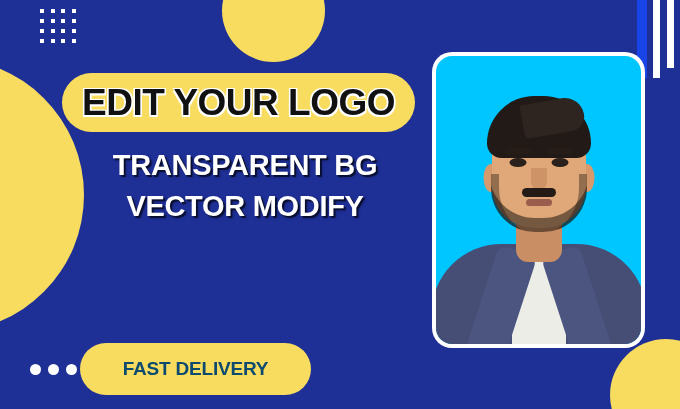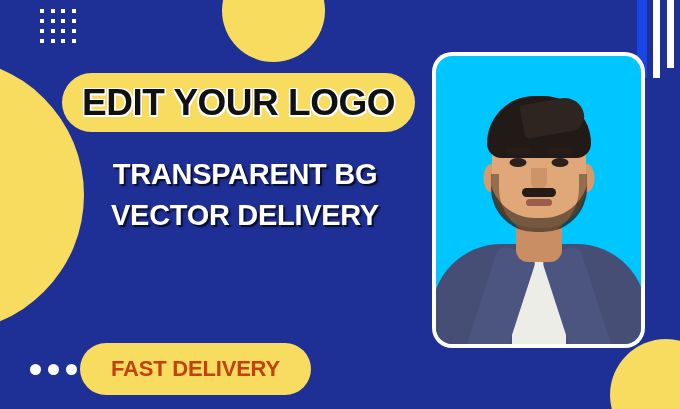--- a/index.html
+++ b/index.html
@@ -77,21 +77,21 @@
     white-space:nowrap;
     text-shadow:
        1.5px 1.5px 0 #ffffff,
       -1.5px 1.5px 0 #ffffff,
        1.5px -1.5px 0 #ffffff,
       -1.5px -1.5px 0 #ffffff;
   }
 
   #service-list{
     position:absolute;
-    left:70px;top:154px;
+    left:70px;top:145px;
     width:350px;
     text-align:center;
   }
   .service-line{
     font-size:29px;
     font-weight:bold;
     color:#ffffff;
     letter-spacing:-0.3px;
     line-height:41px;
     white-space:nowrap;
@@ -115,23 +115,23 @@
 
   #delivery-badge{
     position:absolute;
     left:80px;top:343px;
     width:231px;height:52px;
     background:#F8DC60;
     border-radius:26px;
     display:flex;align-items:center;justify-content:center;
   }
   #delivery-badge-text{
-    font-size:22px;
+    font-size:19px;
     font-weight:bold;
-    color:#c2410c;
+    color:#0c4a6e;
     letter-spacing:-0.2px;
     white-space:nowrap;
   }
 
   
   #photo-frame{
     position:absolute;
     left:432px;top:52px;
     width:213px;height:296px;
     background:#ffffff;
@@ -307,21 +307,21 @@
   <div class="vstripe" id="stripe-white-2"></div>
 
   <div id="content">
 
     <div id="title-badge">
       <span id="title-badge-text">EDIT YOUR LOGO</span>
     </div>
 
     <div id="service-list">
       <div class="service-line">TRANSPARENT BG</div>
-      <div class="service-line">VECTOR DELIVERY</div>
+      <div class="service-line">VECTOR MODIFY</div>
     </div>
 
     <div id="footer-dots">
       <i></i>
       <i></i>
       <i></i>
     </div>
 
     <div id="delivery-badge">
       <span id="delivery-badge-text">FAST DELIVERY</span>

